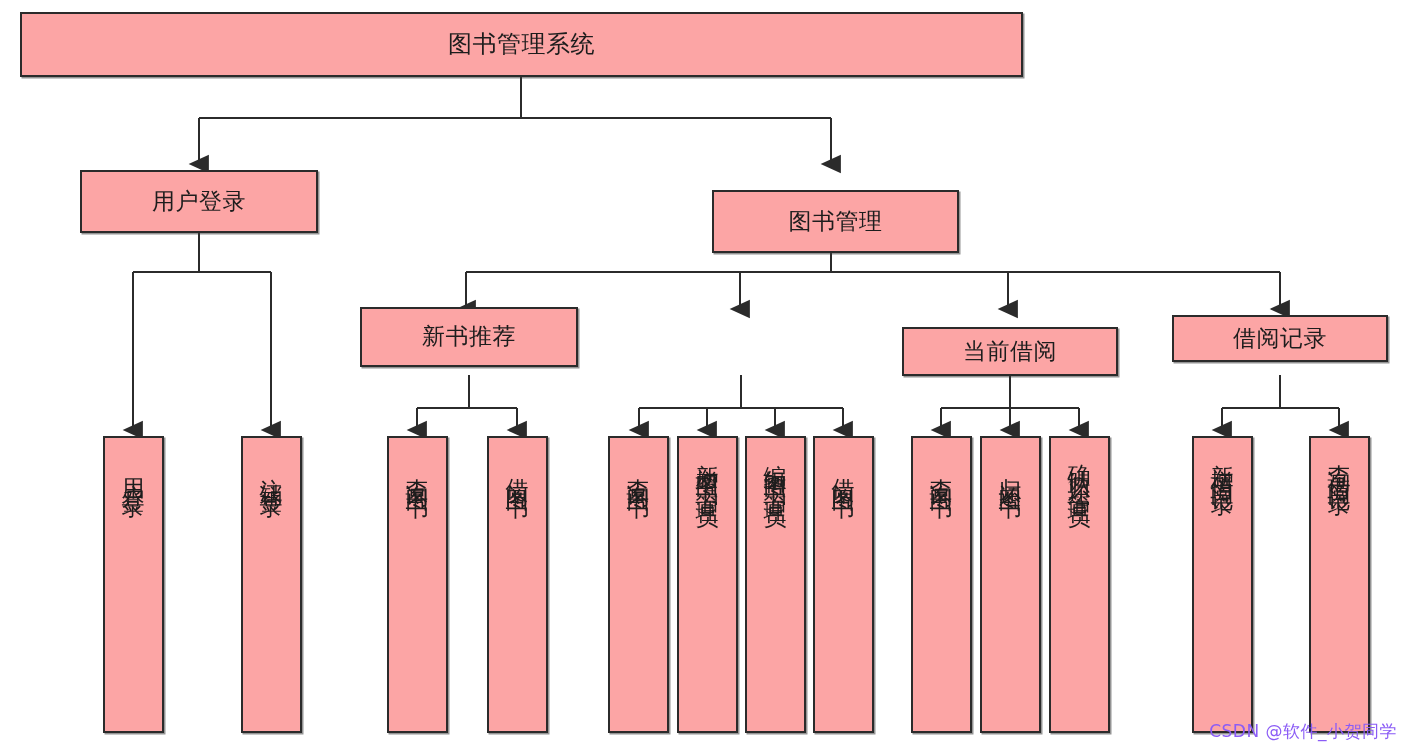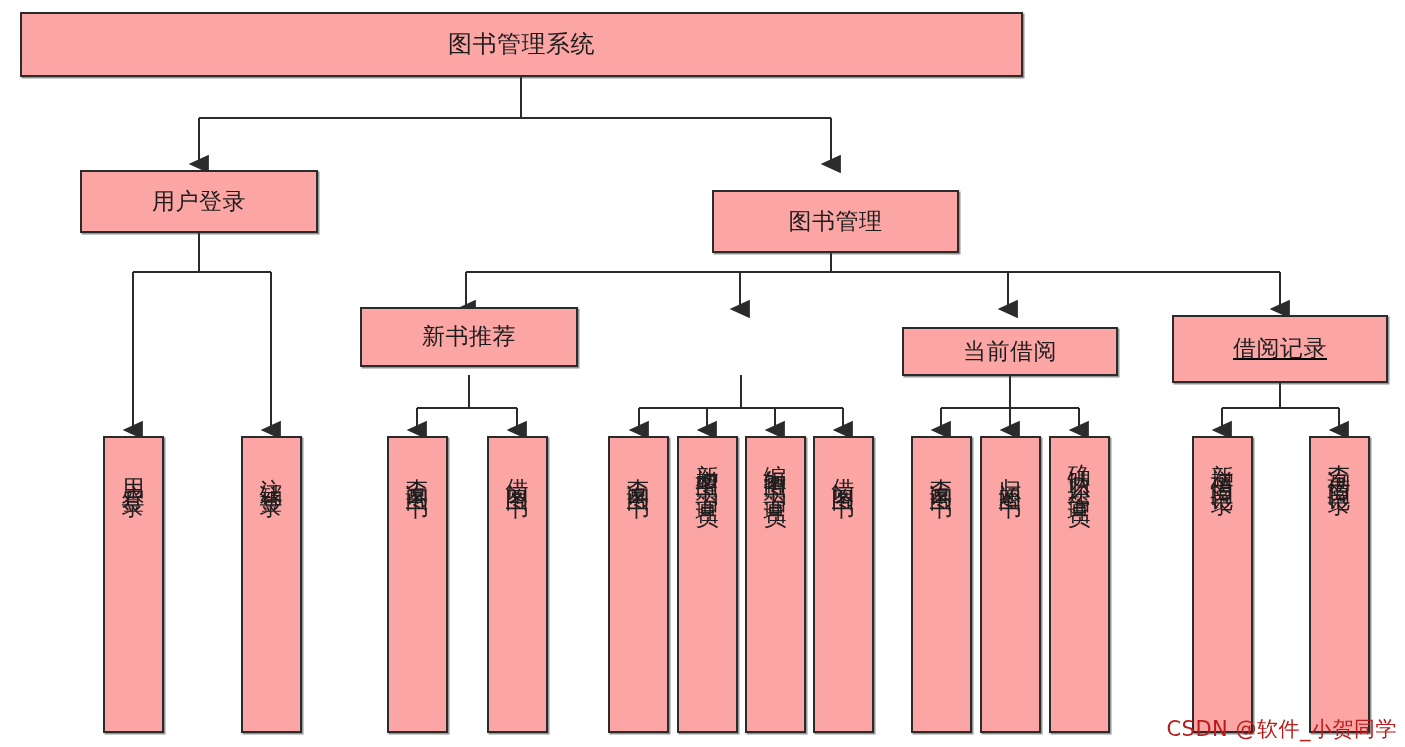--- a/index.html
+++ b/index.html
@@ -65,22 +65,22 @@
     white-space: nowrap;
     display: block;
   }
   .node.v.tall-text {
     padding-top: 8px;
   }
   #watermark {
     position: absolute;
     right: 8px;
     bottom: 4px;
-    font-size: 21px;
-    color: #b91c1c;
+    font-size: 17px;
+    color: #8b5cf6;
     letter-spacing: 0.5px;
     z-index: 5;
     white-space: nowrap;
   }
 </style>
 </head>
 <body>
 
 <div id="diagram-root">
 
@@ -150,21 +150,21 @@
 
   <div class="node h" style="left:360px; top:307px; width:218px; height:60px;">
     <span class="node-label">新书推荐</span>
   </div>
 
 
   <div class="node h" style="left:902px; top:311px; width:216px; height:49px;margin-top:16px;">
     <span class="node-label">当前借阅</span>
   </div>
 
-  <div class="node h" style="left:1172px; top:315px; width:216px; height:68px;text-decoration:underline;">
+  <div class="node h" style="left:1172px; top:315px; width:216px; height:47px;">
     <span class="node-label">借阅记录</span>
   </div>
 
   <div class="node v" style="left:103px; top:436px; width:61px; height:297px;">
     <span class="node-label">用户登录</span>
   </div>
 
   <div class="node v" style="left:241px; top:436px; width:61px; height:297px;">
     <span class="node-label">注销登录</span>
   </div>

